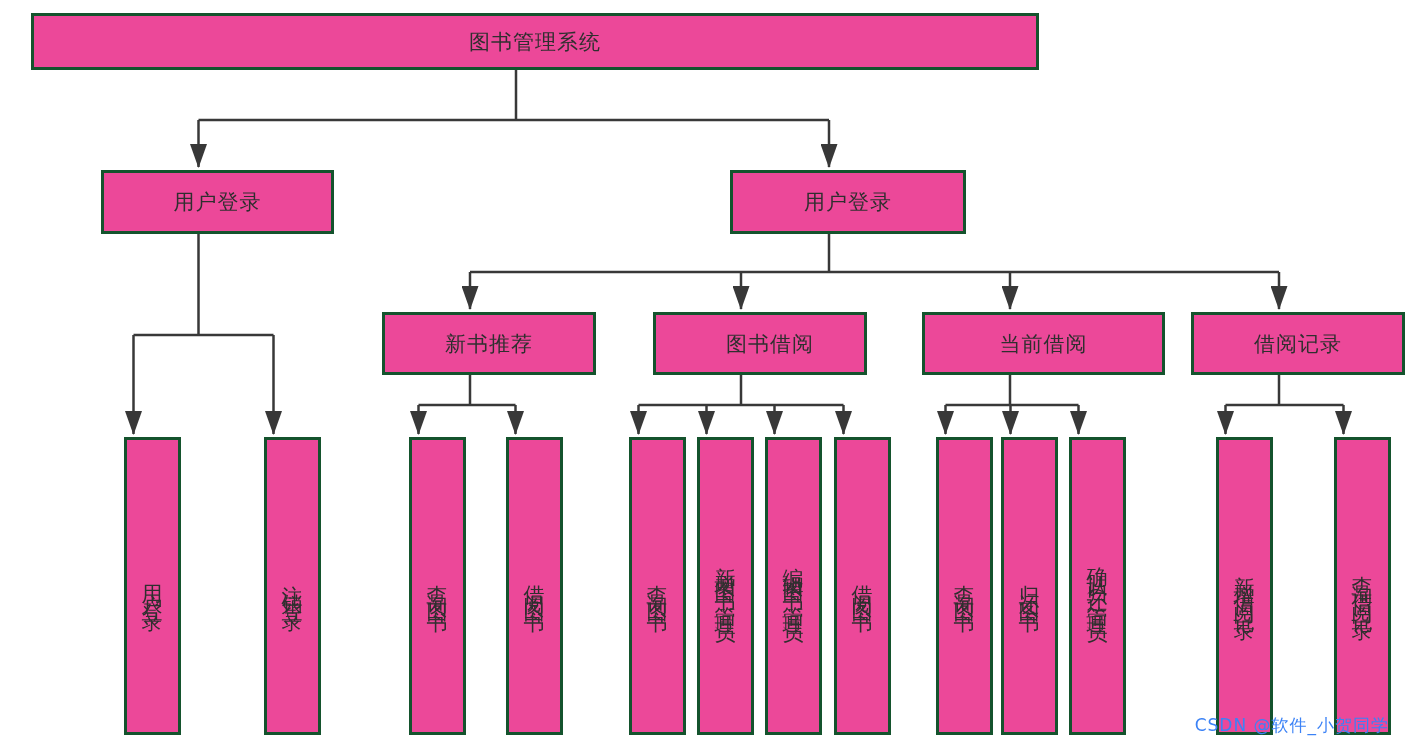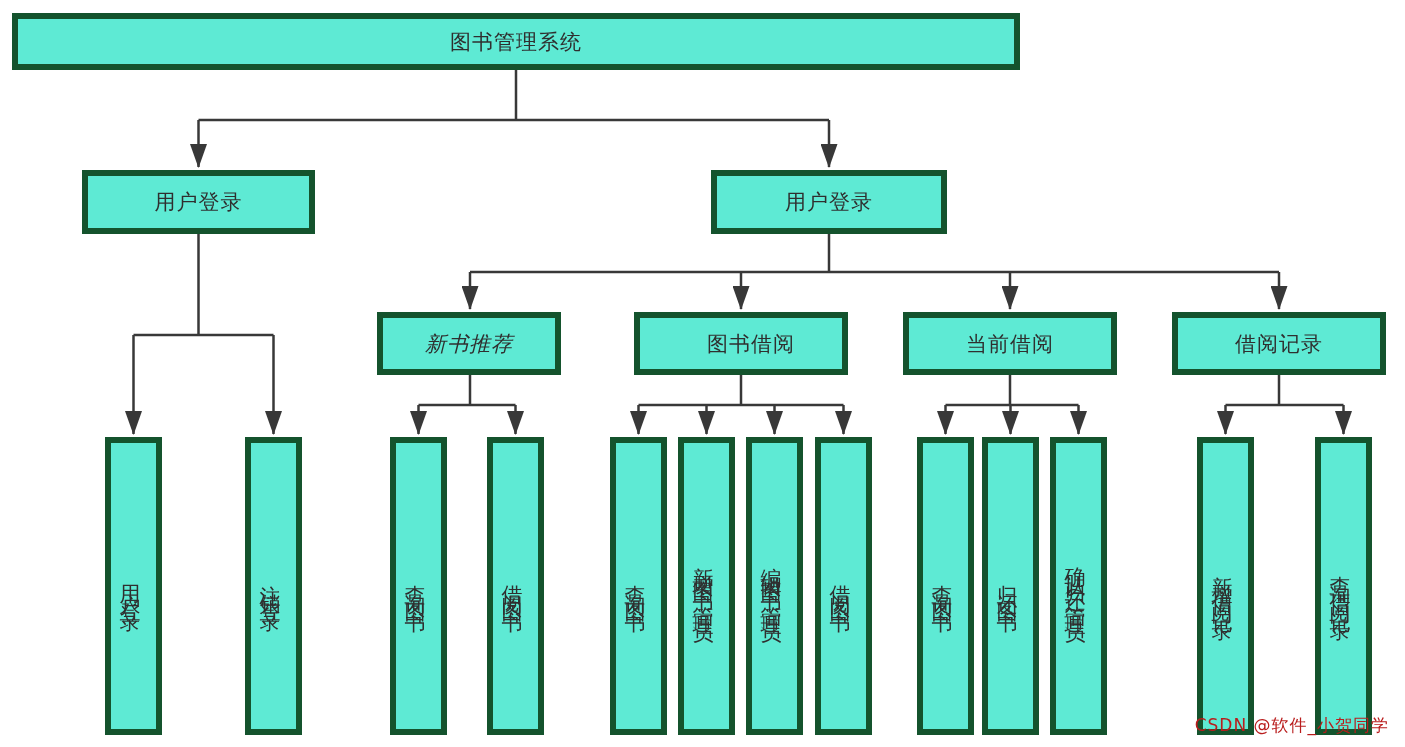--- a/index.html
+++ b/index.html
@@ -19,24 +19,25 @@
     position: absolute;
     left: 0;
     top: 0;
     width: 1405px;
     height: 747px;
     z-index: 1;
   }
   .node {
     position: absolute;
     box-sizing: border-box;
-    background: #5eead4;
-    border: 6px solid #14532d;
+    background: #ec4899;
+    border: 3px solid #14532d;
     color: #2f2f2f;
     z-index: 2;
+    margin-left: 19px;
   }
   .hbox {
     display: flex;
     align-items: center;
     justify-content: center;
     font-size: 21px;
     letter-spacing: 1px;
     white-space: nowrap;
   }
   .vbox {
@@ -47,43 +48,43 @@
     font-size: 21px;
     letter-spacing: 9px;
     width: 57px;
     top: 437px;
     height: 298px;
   }
   
   #n-root            { left: 12px;   top: 13px;  width: 1008px; height: 57px; }
   #n-user-login      { left: 82px;   top: 170px; width: 233px;  height: 64px; }
   #n-book-mgmt       { left: 711px;  top: 170px; width: 236px;  height: 64px; }
-  #n-new-book-rec    { left: 377px;  top: 312px; width: 184px;  height: 63px; font-style: italic; }
+  #n-new-book-rec    { left: 363px;  top: 312px; width: 214px;  height: 63px; }
   #n-book-borrow     { left: 634px;  top: 312px; width: 214px;  height: 63px; padding-left: 20px; }
-  #n-current-borrow  { left: 903px;  top: 312px; width: 214px;  height: 63px; text-align: right; }
+  #n-current-borrow  { left: 903px;  top: 312px; width: 243px;  height: 63px; text-align: right; }
   #n-borrow-record   { left: 1172px; top: 312px; width: 214px;  height: 63px; }
   #n-leaf-user-login { left: 105px;  }
   #n-leaf-logout     { left: 245px;  }
   #n-rec-query       { left: 390px;  }
   #n-rec-borrow      { left: 487px;  }
   #n-bb-query        { left: 610px;  }
   #n-bb-add          { left: 678px;  letter-spacing: 8px; }
   #n-bb-edit         { left: 746px;  letter-spacing: 8px; }
   #n-bb-borrow       { left: 815px;  }
   #n-cb-query        { left: 917px;  }
   #n-cb-return       { left: 982px;  }
   #n-cb-confirm      { left: 1050px; letter-spacing: 8px; }
   #n-br-add          { left: 1197px; }
   #n-br-query        { left: 1315px; }
   .watermark {
     position: absolute;
     right: 16px;
     top: 714px;
     font-size: 17px;
-    color: #b91c1c;
+    color: #3b82f6;
     letter-spacing: 1px;
     z-index: 3;
     white-space: nowrap;
   }
 </style>
 </head>
 <body>
 
 <div id="stage">
 

